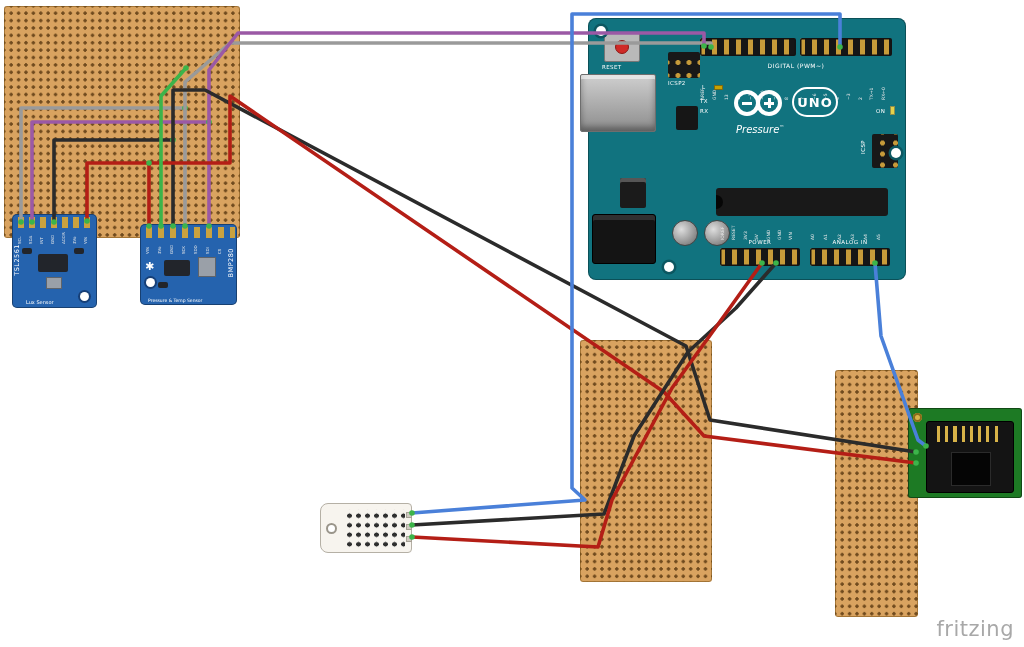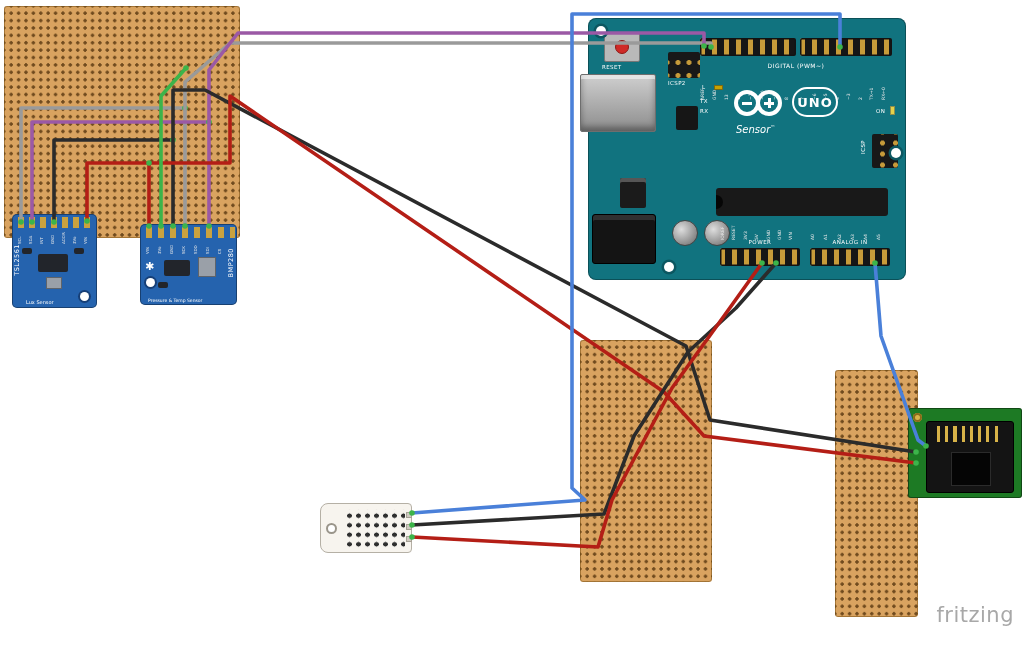--- a/index.html
+++ b/index.html
@@ -113,21 +113,21 @@
   .rj-pins { position:absolute; left:10px; top:4px; width:66px; height:16px;
     background-image:repeating-linear-gradient(90deg,#d8b348 0 3px,#141414 3px 8.25px); }
   .rj-slot { position:absolute; left:24px; top:30px; width:40px; height:34px; background:#050505;
     box-shadow:inset 0 0 0 1px #2b2b2b; }
 
   
   .wires { position:absolute; left:0; top:0; width:1024px; height:647px; pointer-events:none; }
   .wires path { fill:none; stroke-width:3.6; stroke-linecap:round; stroke-linejoin:round; pointer-events:stroke; }
 
   
-  .watermark { position:absolute; right:10px; bottom:20px; font-size:21px; color:#a8a8a8; letter-spacing:.5px;margin-left:14px; }
+  .watermark { position:absolute; right:10px; bottom:6px; font-size:21px; color:#a8a8a8; letter-spacing:.5px;margin-left:14px; }
 </style>
 </head>
 <body>
 
 <div class="canvas">
 
   <div class="perfboard" id="pb1"></div>
   <div class="perfboard" id="pb2"></div>
   <div class="perfboard" id="pb3"></div>
 
@@ -168,21 +168,21 @@
     <div class="tinylabel" style="left:112px;top:80px;">TX</div>
     <div class="tinylabel" style="left:112px;top:90px;">RX</div>
     <div class="chip-small"></div>
     <div class="logo">
       <div class="inf" id="inf1"></div>
       <div class="inf" id="inf2"></div>
       <div class="bar" id="minusBar"></div>
       <div class="bar" id="plusH"></div>
       <div class="bar" id="plusV"></div>
       <div class="uno">UNO</div>
-      <div class="brand"><span>Sensor</span><sup>™</sup></div>
+      <div class="brand"><span>Pressure</span><sup>™</sup></div>
     </div>
     <div class="tinylabel" style="left:288px;top:90px;">ON</div>
     <div class="onled"></div>
     <div class="vreg"></div>
     <div class="bigic"></div>
     <div class="cap" id="cap1"></div>
     <div class="cap" id="cap2"></div>
     <div class="icspgrid" id="icsp"></div>
     <div class="tinylabel" style="left:272px;top:122px;writing-mode:vertical-rl;transform:rotate(180deg);">ICSP</div>
     <div class="hdr" id="hdrPwr"></div>

